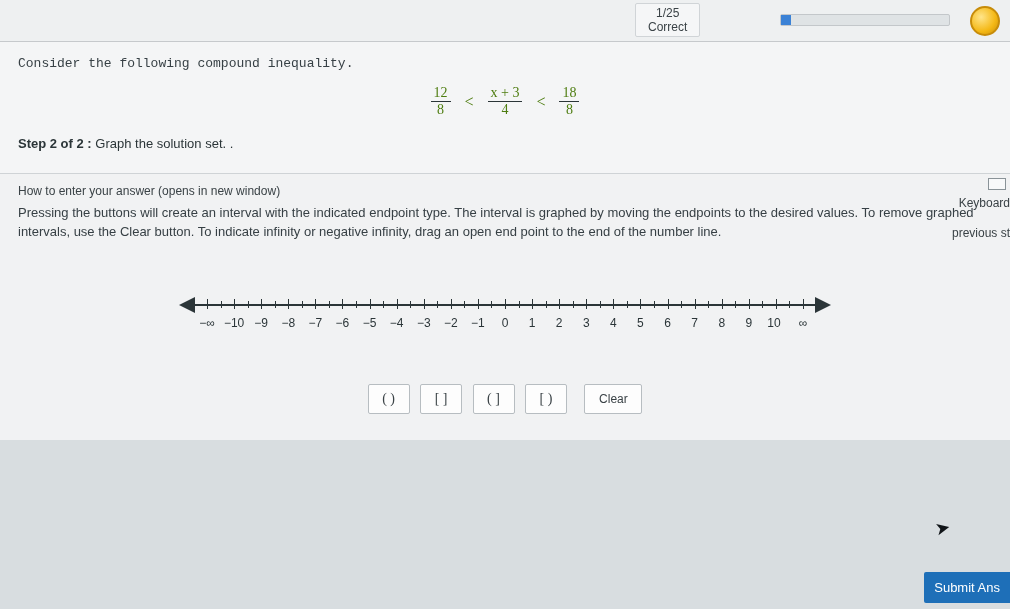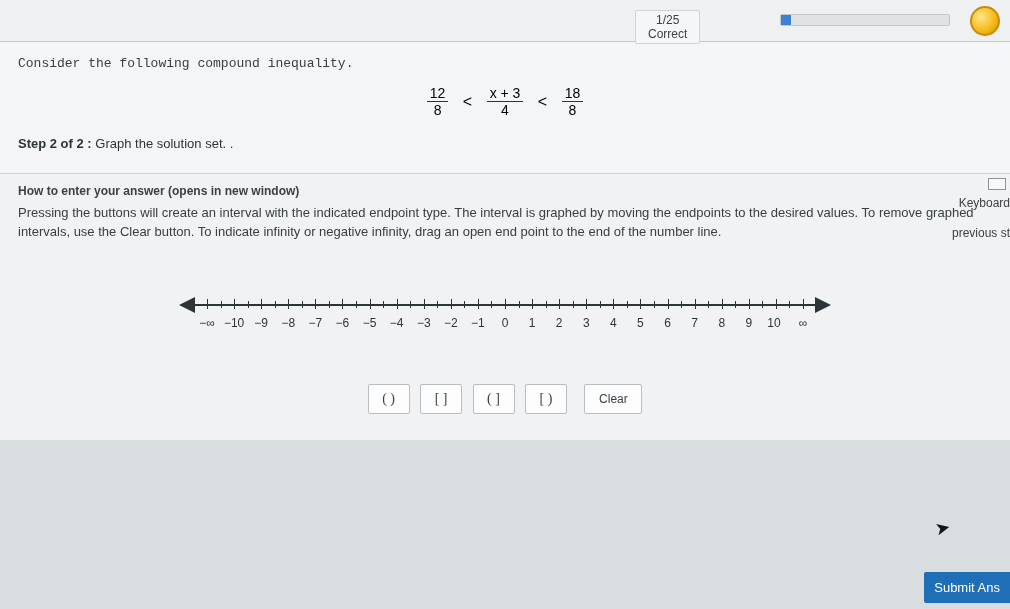--- a/index.html
+++ b/index.html
@@ -18,21 +18,21 @@
     height: 42px;
     display: flex;
     align-items: center;
     padding: 0 12px;
     position: relative;
   }
   .q-title { font-size: 14px; color: #2b3538; font-weight: bold; }
   .score-box {
     position: absolute;
     left: 635px;
-    top: 10px;
+    top: 3px;
     text-align: center;
     font-size: 12px;
     color: #3a4246;
     background: #f5f6f7;
     border: 1px solid #d0d4d7;
     border-radius: 2px;
     padding: 2px 12px;
   }
   .progress-wrap {
     position: absolute;
@@ -62,42 +62,42 @@
   .panel {
     background: #f4f5f6;
     border-bottom: 1px solid #cfd3d6;
     padding: 10px 18px;
   }
   .panel.prob { padding-bottom: 22px; }
   .prob-text { font-size: 13px; color: #374045; margin: 4px 0 14px 0; font-family: Liberation Mono, monospace; }
   .ineq {
     text-align: center;
     font-size: 16px;
-    color: #000000;
+    color: #4d7c0f;
     margin: 10px 0 18px 0;
-    font-family: Liberation Sans, sans-serif;
+    font-family: Liberation Serif, serif;
   }
   .frac {
     display: inline-block;
     text-align: center;
     vertical-align: middle;
     padding: 0 4px;
   }
   .frac .num { display:block; border-bottom: 1px solid #2b3538; padding: 0 3px; font-size: 14px;}
   .frac .den { display:block; padding: 0 3px; font-size: 14px;}
   .lt { display:inline-block; vertical-align: middle; padding: 0 6px; font-size: 16px;}
   .step-label { font-size: 13px; color: #2b3538; }
   .step-label b { font-weight: bold; }
   .ans-panel {
     background: #f1f2f3;
     padding: 10px 18px 6px 18px;
     position: relative;
   }
   .ans-title { font-size: 13px; color: #2b3538; font-weight: bold; }
-  .ans-sub { font-size: 12px; color: #3a4246; font-weight: bold; }
+  .ans-sub { font-size: 12px; color: #3a4246; }
   .kb {
     position: absolute;
     right: 0;
     top: 22px;
     font-size: 12px;
     color: #3a4246;
   }
   .kb-icon {
     position: absolute;
     right: 4px;

